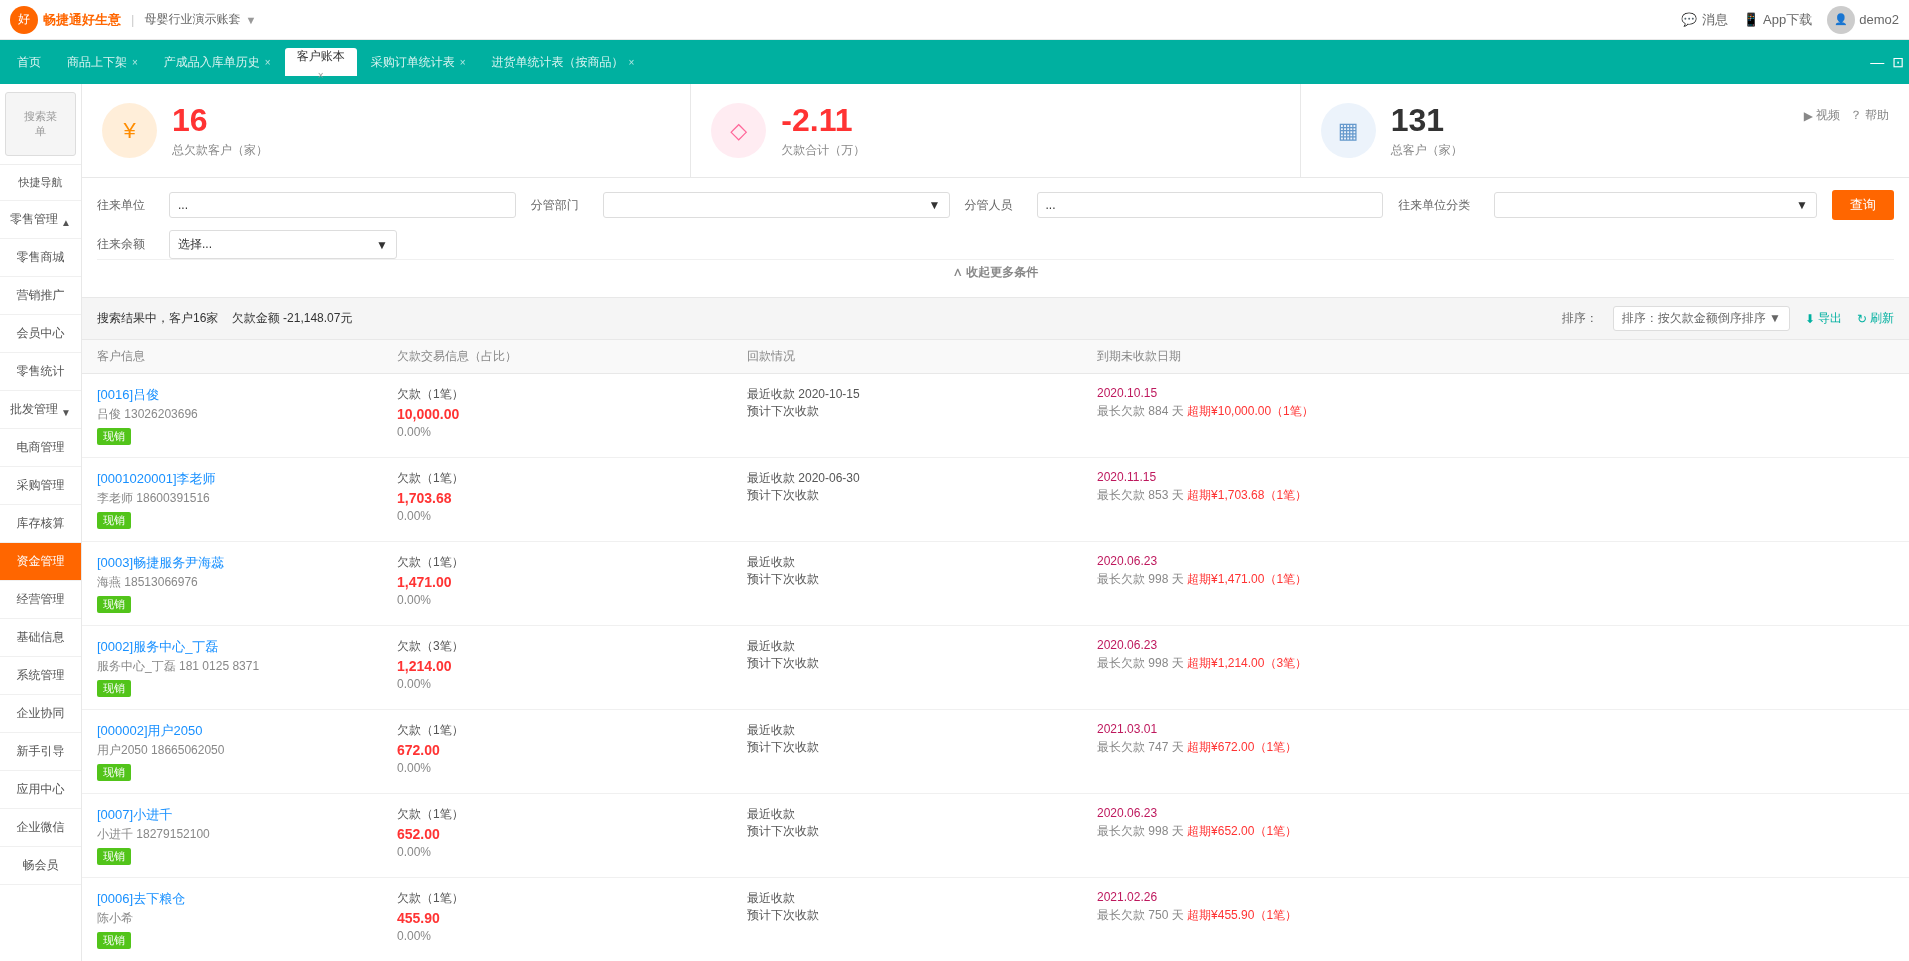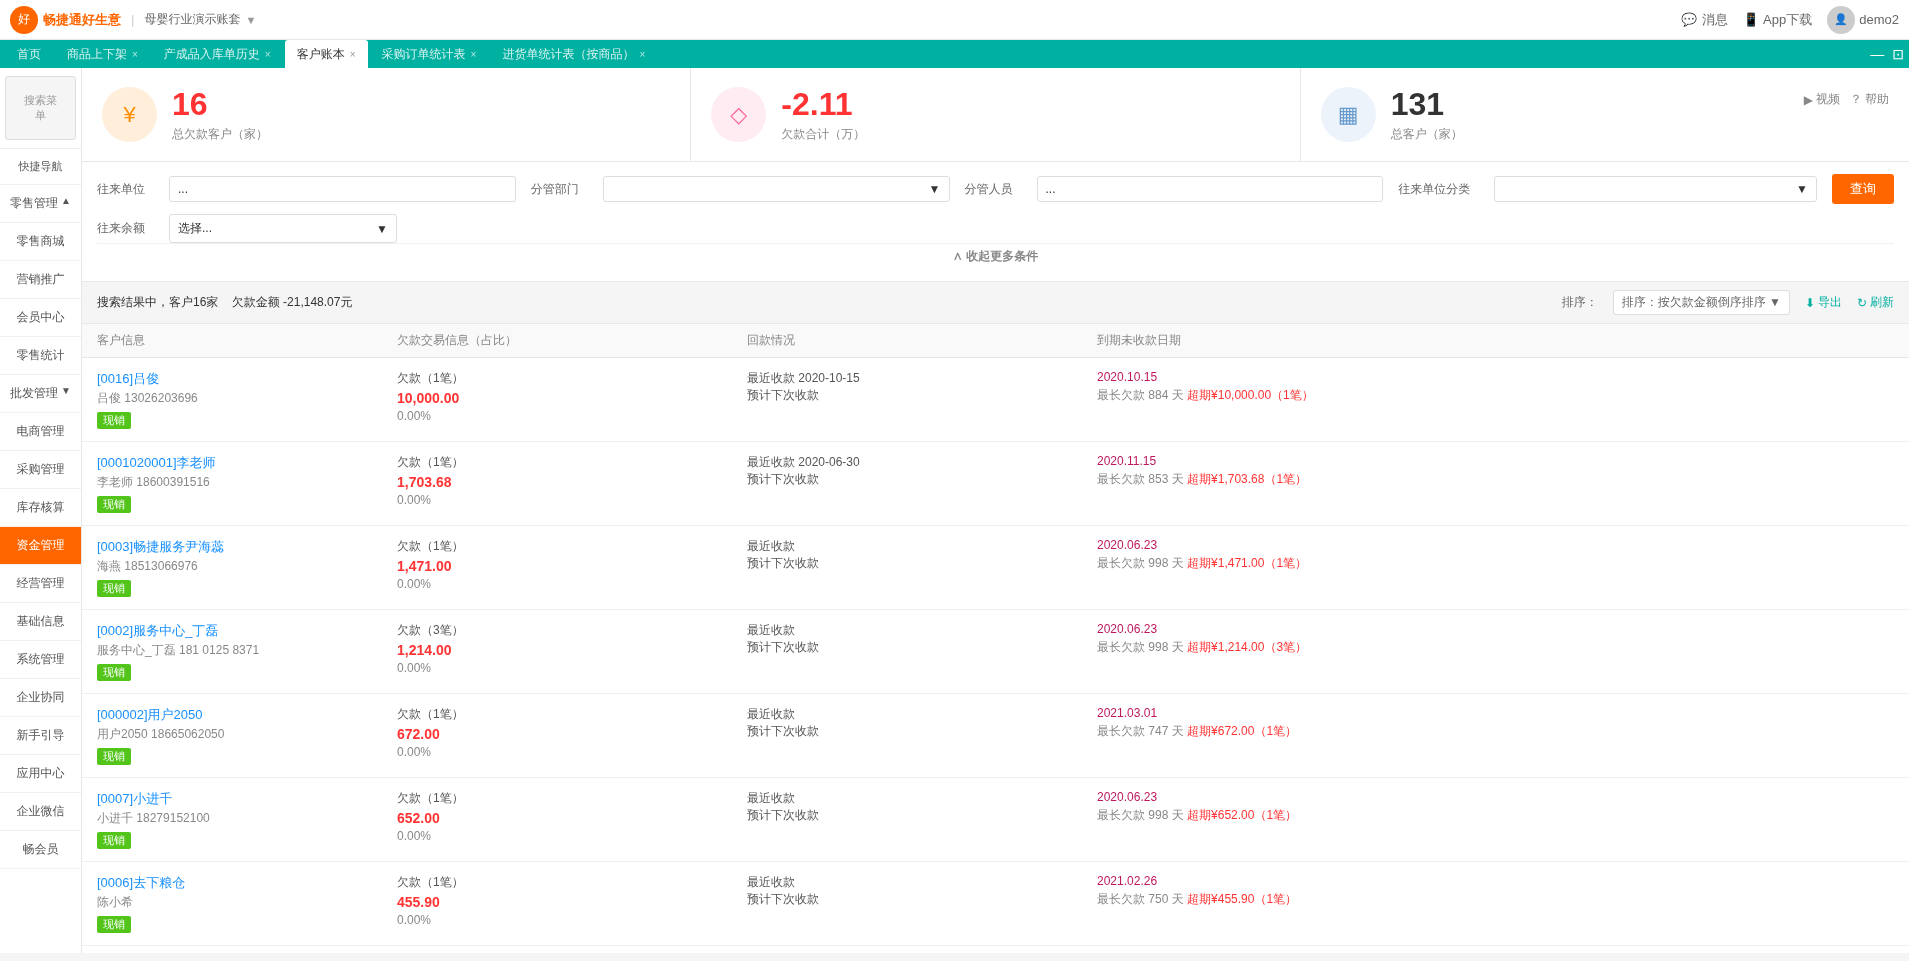--- a/index.html
+++ b/index.html
@@ -9,39 +9,39 @@
     .top-bar { display: flex; align-items: center; background: #fff; height: 40px; border-bottom: 1px solid #e8e8e8; padding: 0 10px; justify-content: space-between; }
     .logo-area { display: flex; align-items: center; gap: 5px; }
     .logo-icon { width: 28px; height: 28px; background: #ff6600; border-radius: 50%; display: flex; align-items: center; justify-content: center; color: white; font-size: 12px; }
     .logo-text { color: #ff6600; font-size: 13px; font-weight: bold; }
     .company-select { font-size: 12px; color: #666; border: none; background: transparent; cursor: pointer; }
     .top-right { display: flex; align-items: center; gap: 15px; font-size: 13px; color: #666; }
     .top-right-item { display: flex; align-items: center; gap: 4px; cursor: pointer; }
     .avatar { width: 28px; height: 28px; background: #ccc; border-radius: 50%; display: flex; align-items: center; justify-content: center; font-size: 11px; color: #666; }
     
     
-    .tab-bar { display: flex; align-items: center; background: #00b0a0; height: 28px; padding: 0 5px; gap: 2px; }
+    .tab-bar { display: flex; align-items: center; background: #00b0a0; height: 44px; padding: 0 5px; gap: 2px; }
     .tab { display: flex; align-items: center; padding: 0 12px; height: 28px; border-radius: 3px 3px 0 0; font-size: 12px; cursor: pointer; color: rgba(255,255,255,0.85); gap: 5px; white-space: nowrap; }
-    .tab.active { background: #fff; color: #333; }
+    .tab.active { background: #fff; color: #333; flex-direction: column; }
     .tab .close-btn { font-size: 10px; color: rgba(255,255,255,0.7); cursor: pointer; }
     .tab.active .close-btn { color: #999; }
     .tab-spacer { flex: 1; }
     .tab-actions { display: flex; gap: 8px; color: white; font-size: 16px; cursor: pointer; }
     
     
     .main-layout { display: flex; height: calc(961px - 76px); }
     
     
     .sidebar { width: 82px; background: #fff; border-right: 1px solid #e8e8e8; display: flex; flex-direction: column; overflow-y: auto; }
     .sidebar-search { padding: 8px 5px; border-bottom: 1px solid #eee; }
     .sidebar-search-btn { width: 100%; background: #f5f5f5; border: 1px solid #ddd; border-radius: 3px; padding: 16px; font-size: 11px; color: #999; cursor: pointer; text-align: center; }
     .sidebar-nav { display: flex; flex-direction: column; }
     .sidebar-item { padding: 10px 5px; text-align: center; cursor: pointer; font-size: 12px; color: #555; border-bottom: 1px solid #f0f0f0; }
     .sidebar-item.active { background: #ff6600; color: white; }
-    .sidebar-item.has-arrow { display: flex; align-items: flex-start; justify-content: center; gap: 3px; }
+    .sidebar-item.has-arrow { display: flex; align-items: flex-end; justify-content: center; gap: 3px; }
     .quick-nav { font-size: 11px; }
     
     
     .content { flex: 1; overflow-y: auto; background: #f5f5f5; }
     
     
     .summary-cards { display: flex; background: #fff; border-bottom: 1px solid #e8e8e8; }
     .summary-card { flex: 1; padding: 18px 20px; display: flex; align-items: center; gap: 15px; border-right: 1px solid #e8e8e8; }
     .summary-card:last-child { border-right: none; }
     .card-icon { width: 55px; height: 55px; border-radius: 50%; display: flex; align-items: center; justify-content: center; font-size: 22px; }

